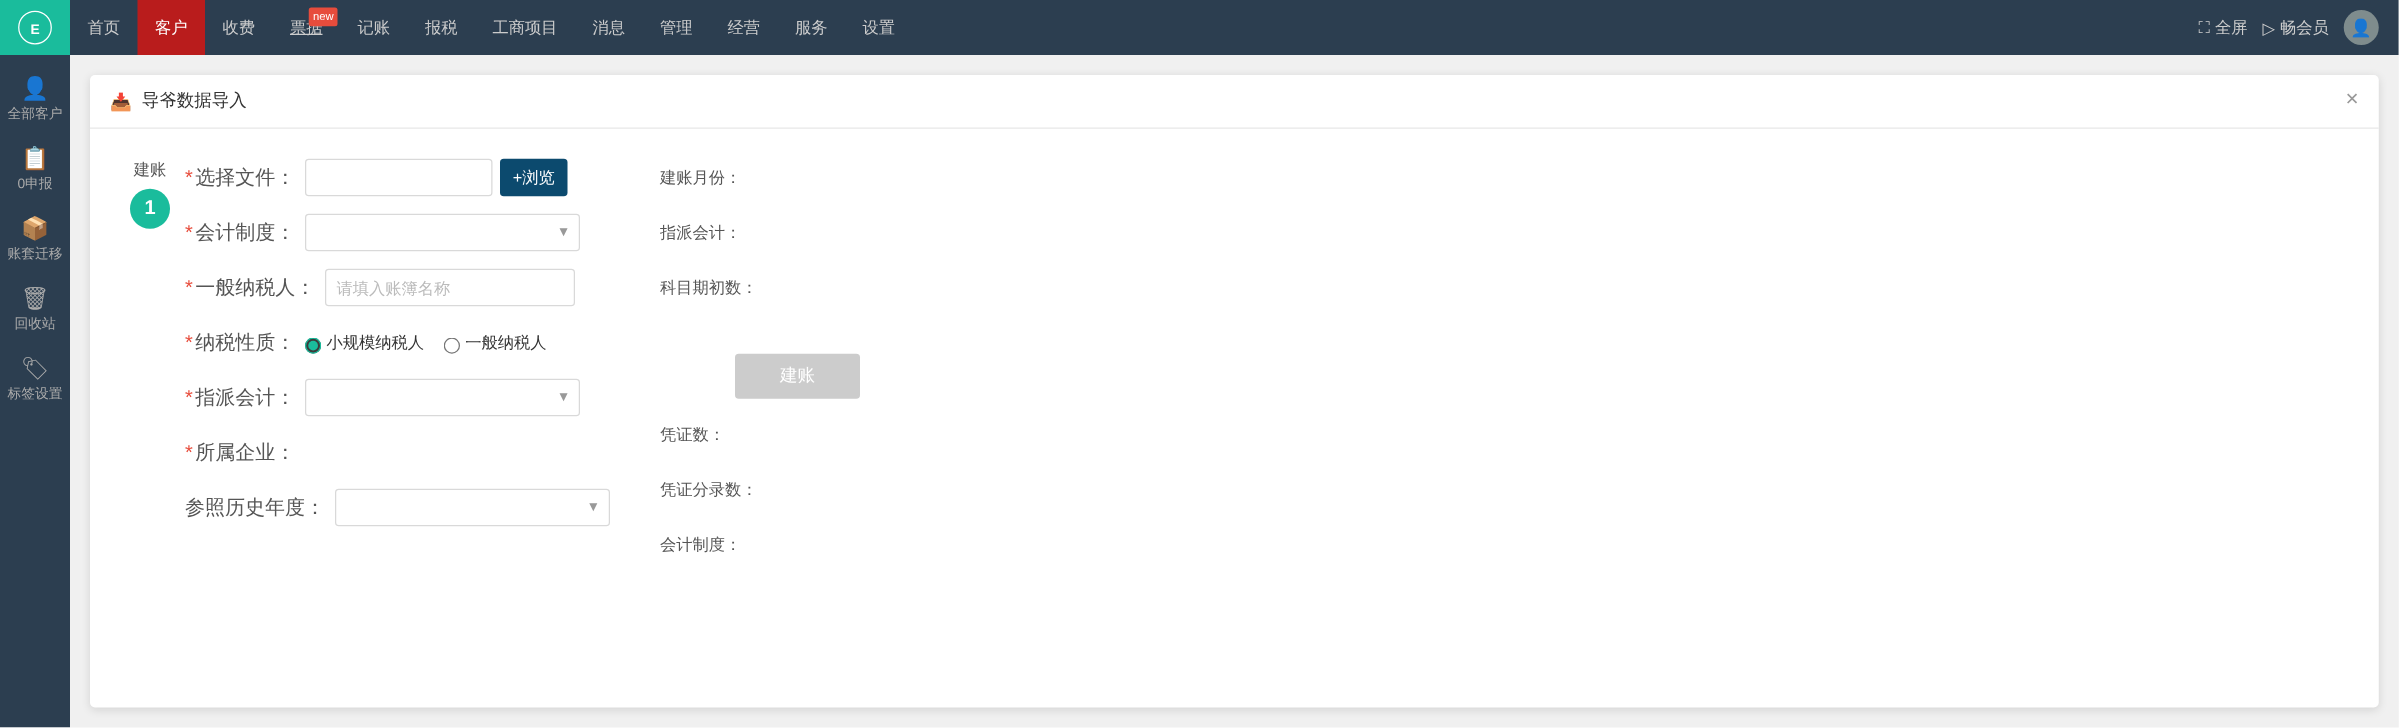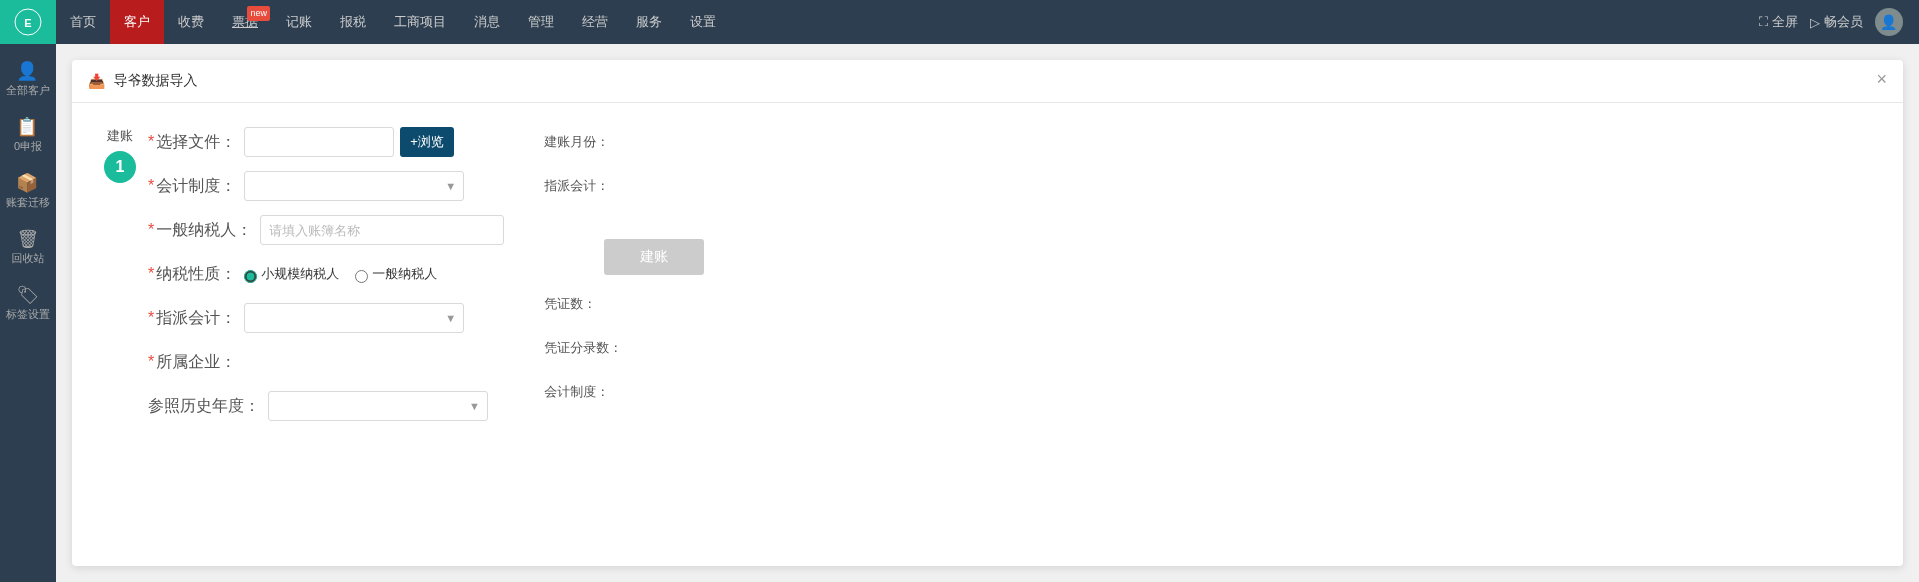--- a/index.html
+++ b/index.html
@@ -205,21 +205,21 @@
       color: #555;
       font-size: 16px;
       white-space: nowrap;
       min-width: 68px;
     }
     .form-label .required {
       color: #e74c3c;
       margin-right: 2px;
     }
     .form-input {
-      width: 244px;
+      width: 200px;
       height: 30px;
       border: 1px solid #d9d9d9;
       border-radius: 3px;
       padding: 0 8px;
       font-size: 13px;
       color: #333;
       outline: none;
     }
     .form-input::placeholder { color: #bbb; }
     .form-select {
@@ -523,20 +523,24 @@
 
         <div class="form-right">
           <div class="info-row">
             <span class="info-label">建账月份：</span>
             <span class="info-value"></span>
           </div>
           <div class="info-row">
             <span class="info-label">指派会计：</span>
             <span class="info-value"></span>
           </div>
+          <div class="info-row">
+            <span class="info-label">科目期初数：</span>
+            <span class="info-value"></span>
+          </div>
           <div class="build-btn-wrapper">
             <button class="build-btn" disabled="">建账</button>
           </div>
           <div class="info-row">
             <span class="info-label">凭证数：</span>
             <span class="info-value"></span>
           </div>
           <div class="info-row">
             <span class="info-label">凭证分录数：</span>
             <span class="info-value"></span>

